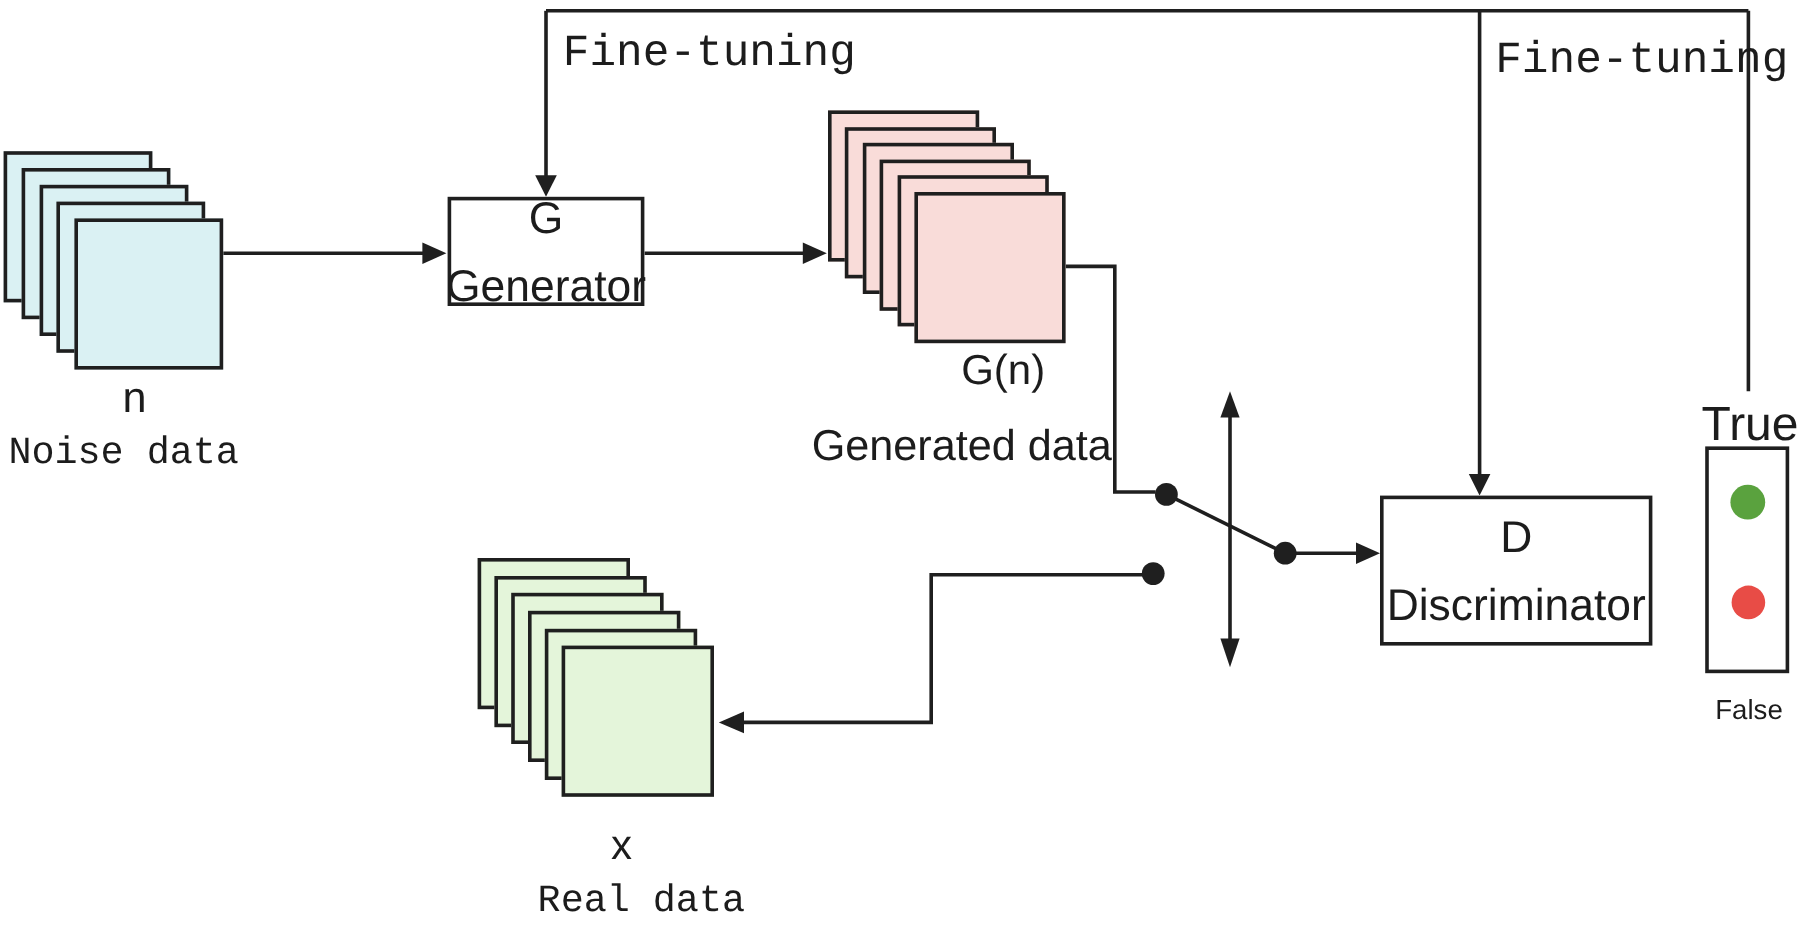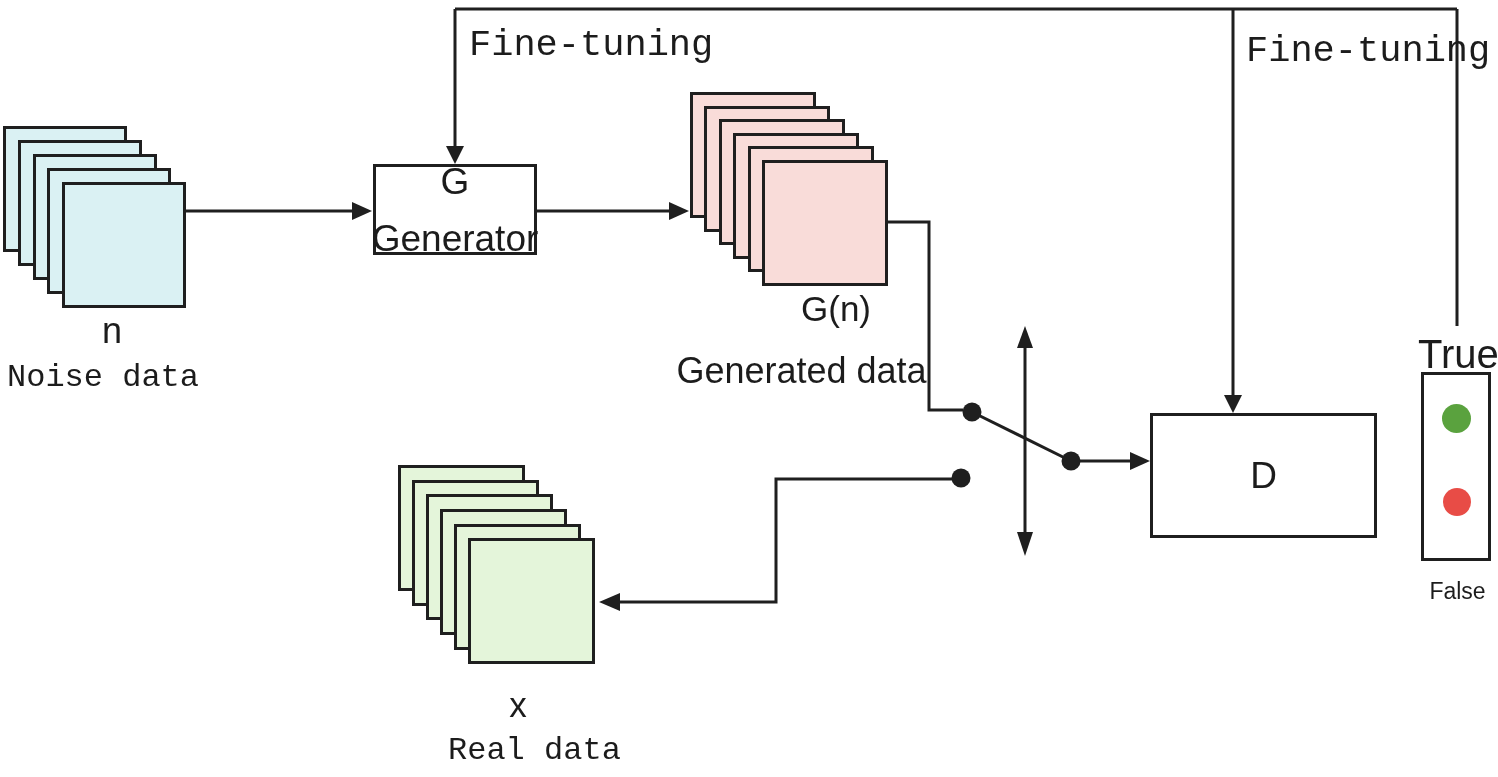--- a/index.html
+++ b/index.html
@@ -147,20 +147,21 @@
     <i class="sq real-sq"></i>
   </div>
 
   <div class="pbox" id="generator-box">
     <span class="abbr">G</span>
     <span class="full">Generator</span>
   </div>
 
   <div class="pbox" id="discriminator-box">
     <span class="abbr">D</span>
+    <span class="full">Discriminator</span>
   </div>
 
   <div id="indicator-box">
     <span class="ind-dot" id="true-dot"></span>
     <span class="ind-dot" id="false-dot"></span>
   </div>
 
   <div class="lbl serif" id="ft-left">Fine-tuning</div>
   <div class="lbl serif" id="ft-right">Fine-tuning</div>
 

